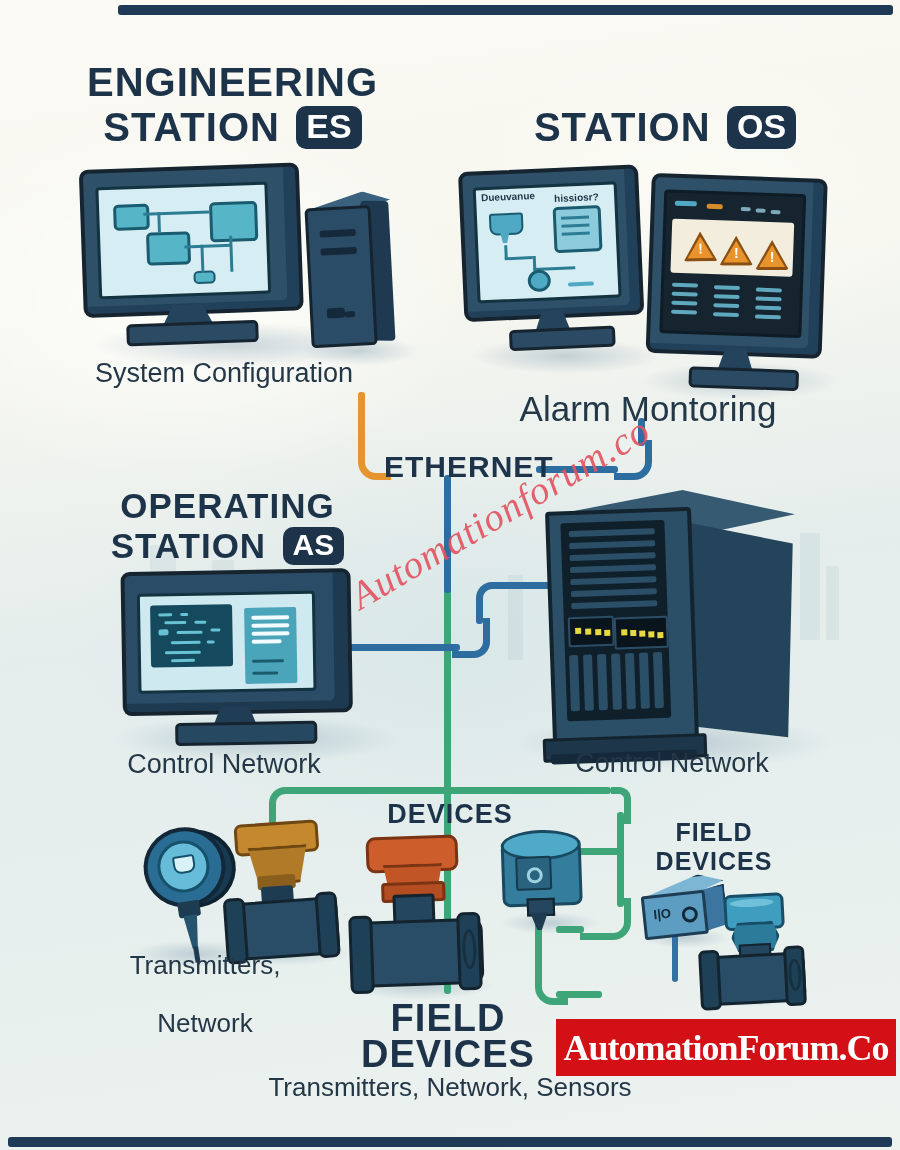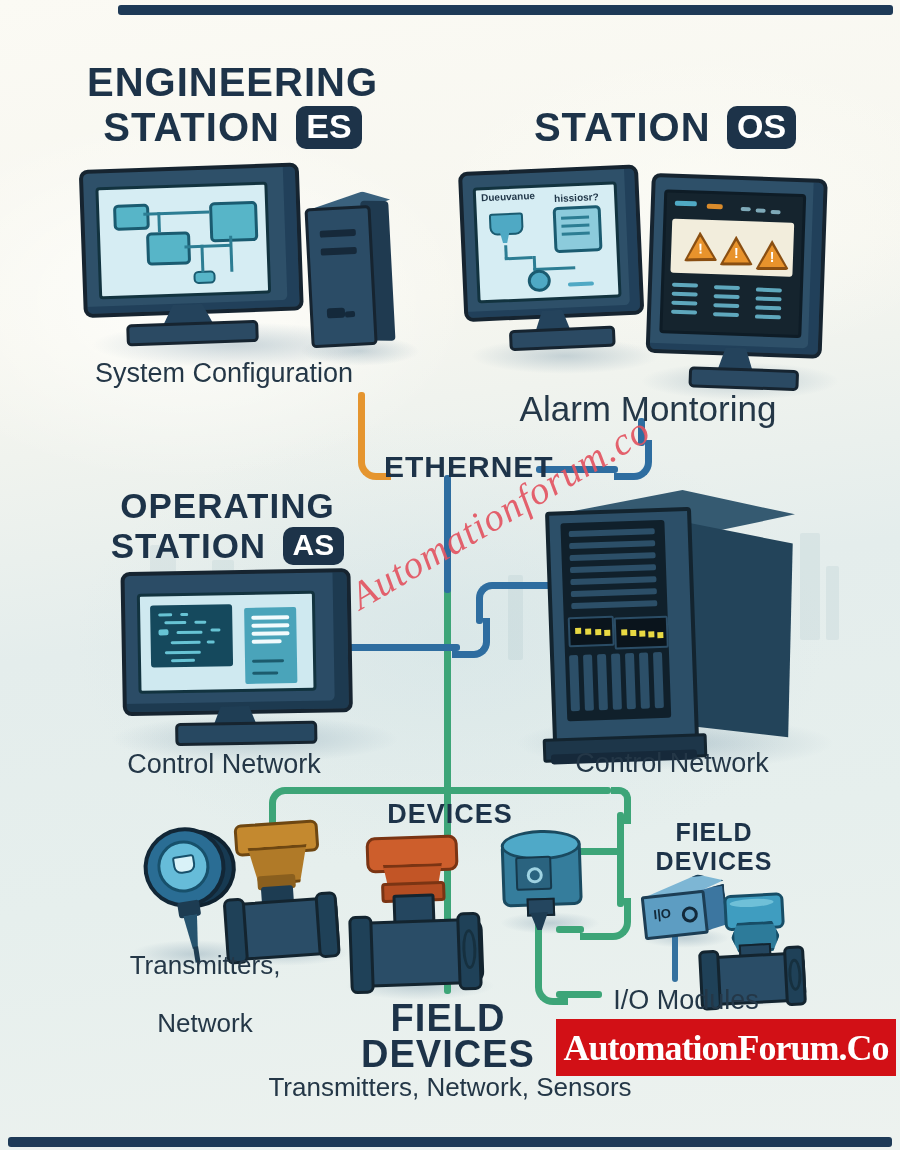--- a/index.html
+++ b/index.html
@@ -354,21 +354,20 @@
   <div class="t caption center" style="left:522px;top:748px;width:300px;font-size:27px">Control Network</div>
 
   <div class="t heading center" style="left:330px;top:799px;width:240px;font-size:27px">DEVICES</div>
 
   <div class="t heading center" style="left:634px;top:818px;width:160px;font-size:25px">FIELD</div>
   <div class="t heading center" style="left:634px;top:847px;width:160px;font-size:25px">DEVICES</div>
 
   <div class="t caption center" style="left:75px;top:950px;width:260px;font-size:26px">Transmitters,</div>
   <div class="t caption center" style="left:75px;top:1008px;width:260px;font-size:26px">Network</div>
 
-  <div class="t caption center" style="left:566px;top:985px;width:240px;font-size:27px">I/O Modules</div>
 
   <div class="t heading center" style="left:298px;top:997px;width:300px;font-size:38px">FIELD</div>
   <div class="t heading center" style="left:298px;top:1033px;width:300px;font-size:38px">DEVICES</div>
   <div class="t caption center" style="left:250px;top:1072px;width:400px;font-size:26px">Transmitters, Network, Sensors</div>
 
   <div class="abs" style="left:556px;top:1019px;width:340px;height:57px;background:#d21016;display:flex;align-items:center;justify-content:center">
     <span style="font-family:'Liberation Serif',serif;font-weight:bold;font-size:36px;color:#ffffff;letter-spacing:-1px;white-space:nowrap">AutomationForum.Co</span>
   </div>
 
   <div class="abs" style="left:118px;top:5px;width:775px;height:10px;background:#1e3a57;border-radius:3px"></div>

